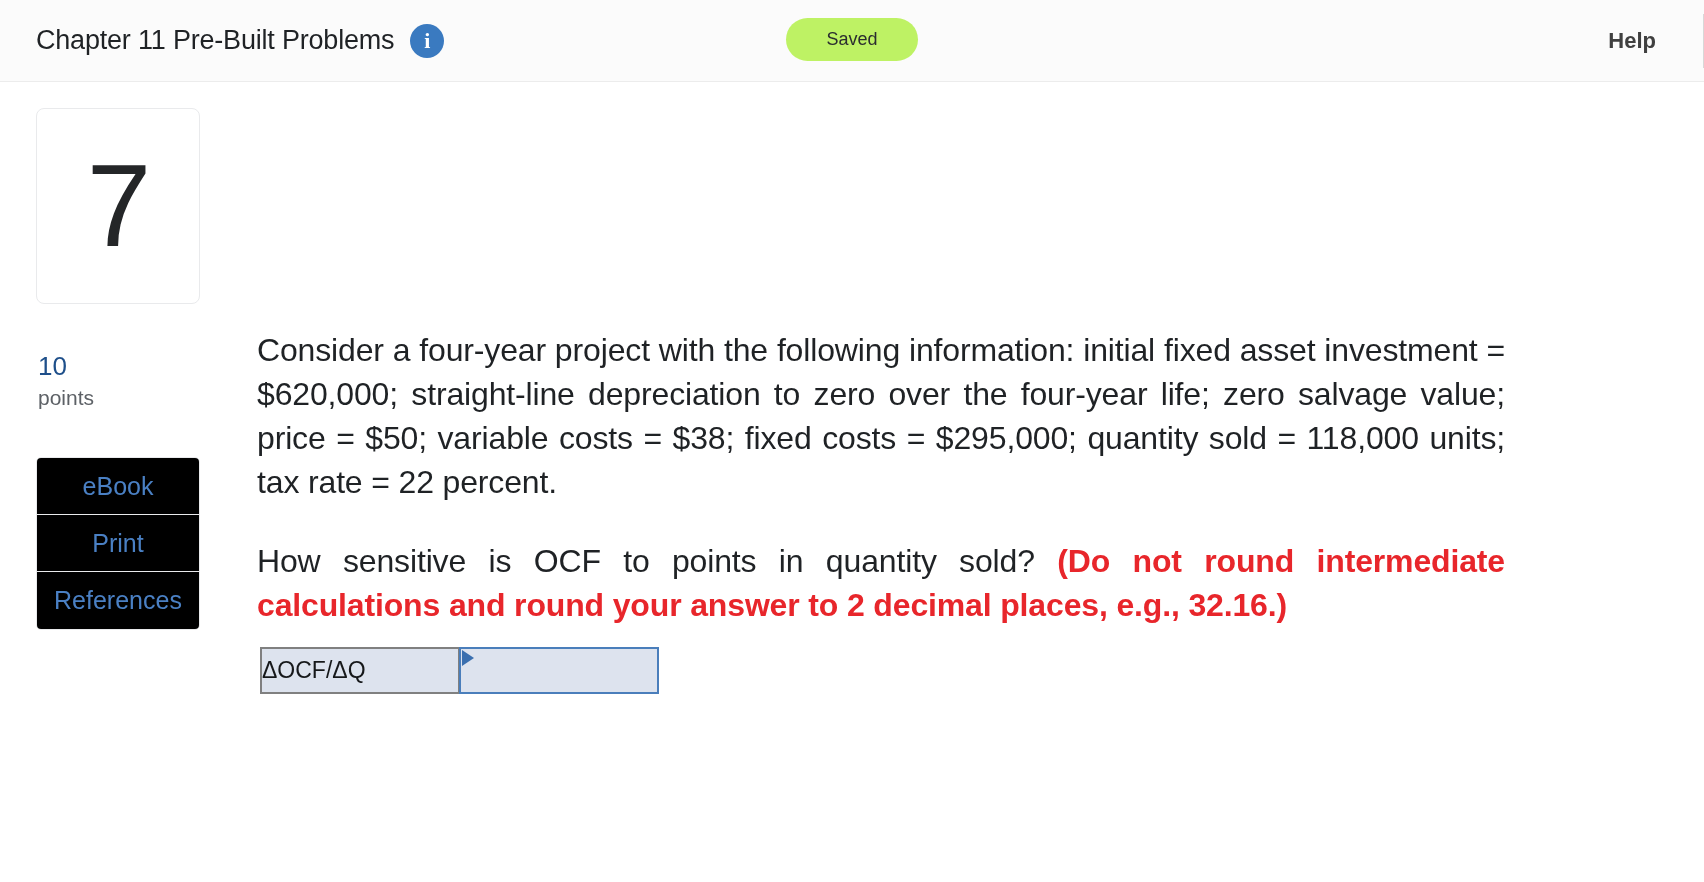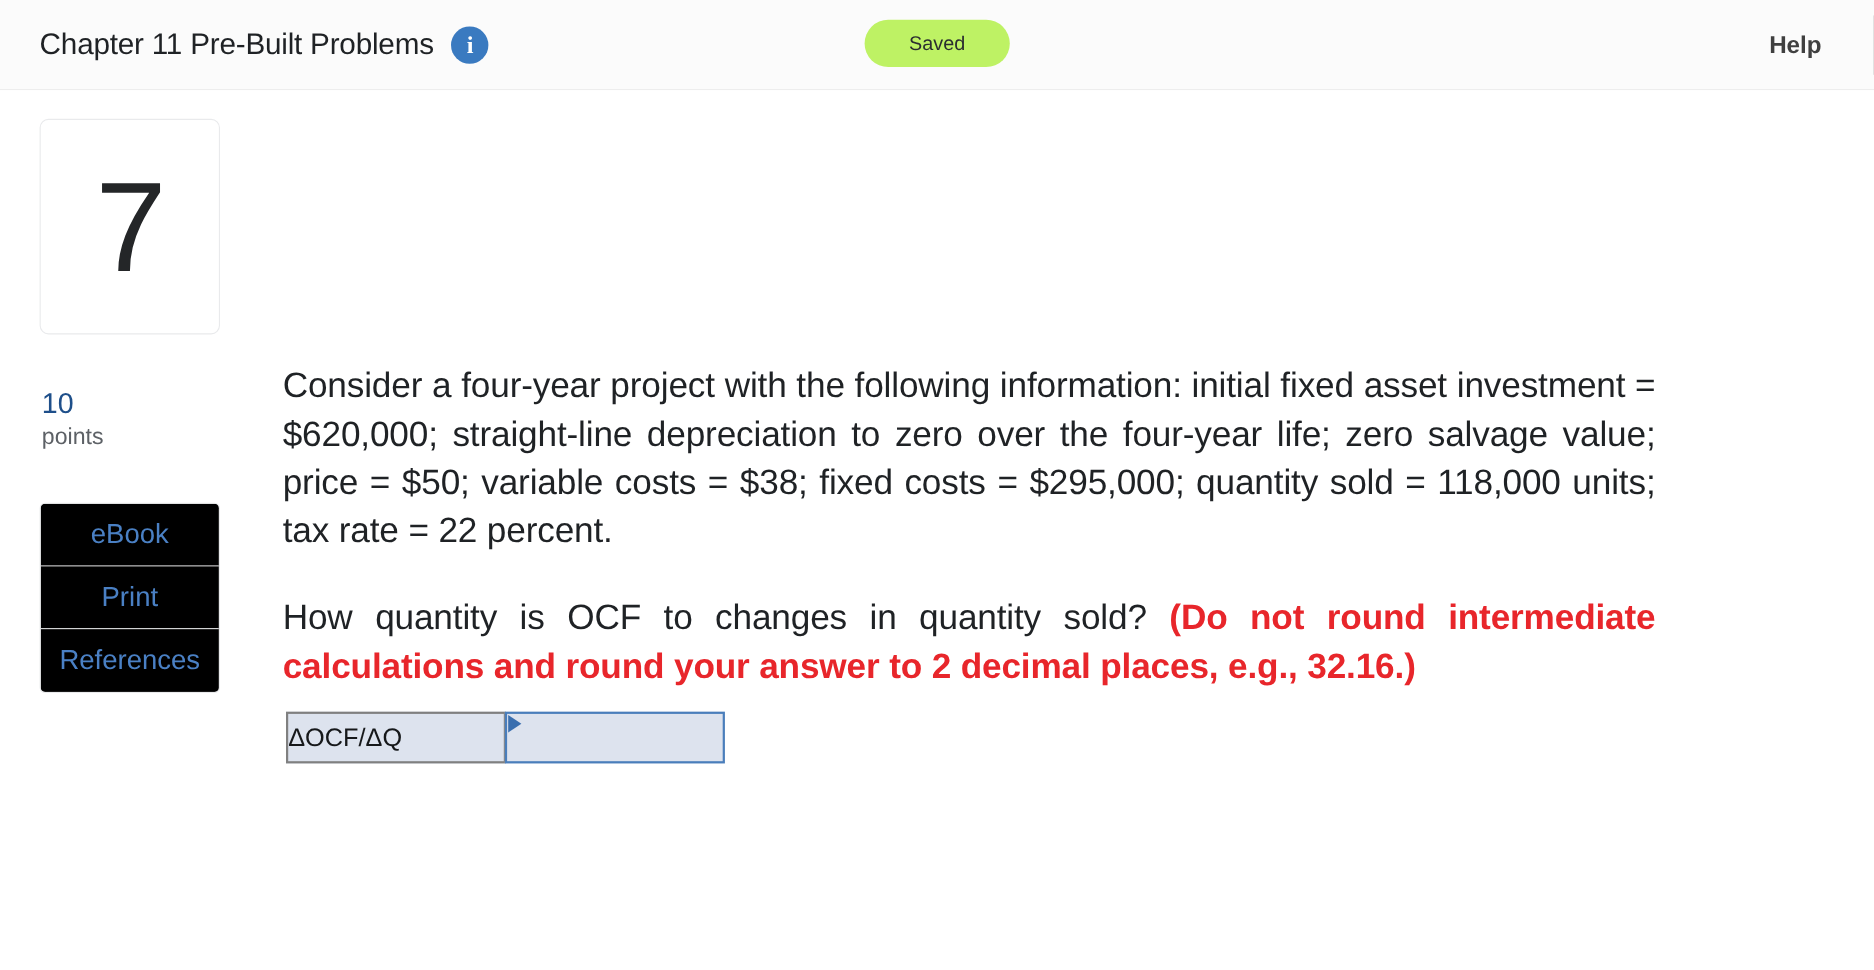--- a/index.html
+++ b/index.html
@@ -268,21 +268,21 @@
       <div class="tool-item">eBook</div>
       <div class="tool-item">Print</div>
       <div class="tool-item">References</div>
     </div>
   </div>
 
   <div class="question">
     <p class="para para-intro">Consider a four-year project with the following information: initial fixed asset investment = $620,000; straight-line depreciation to zero over the four-year life; zero salvage value; price = $50; variable costs = $38; fixed costs = $295,000; quantity sold = 118,000 units; tax rate = 22 percent.</p>
 
     <p class="para para-ask">
-      <span>How quantity is OCF to changes in quantity sold?</span>
+      <span>How sensitive is OCF to points in quantity sold?</span>
       <span class="red-bold">(Do not round intermediate calculations and round your answer to 2 decimal places, e.g., 32.16.)</span>
     </p>
   </div>
 
   <div class="answer-table">
     <div class="answer-label-cell">ΔOCF/ΔQ</div>
     <div class="answer-input-cell">
       <span class="cell-marker"></span>
       <input type="text" placeholder="" style="">
     </div>

